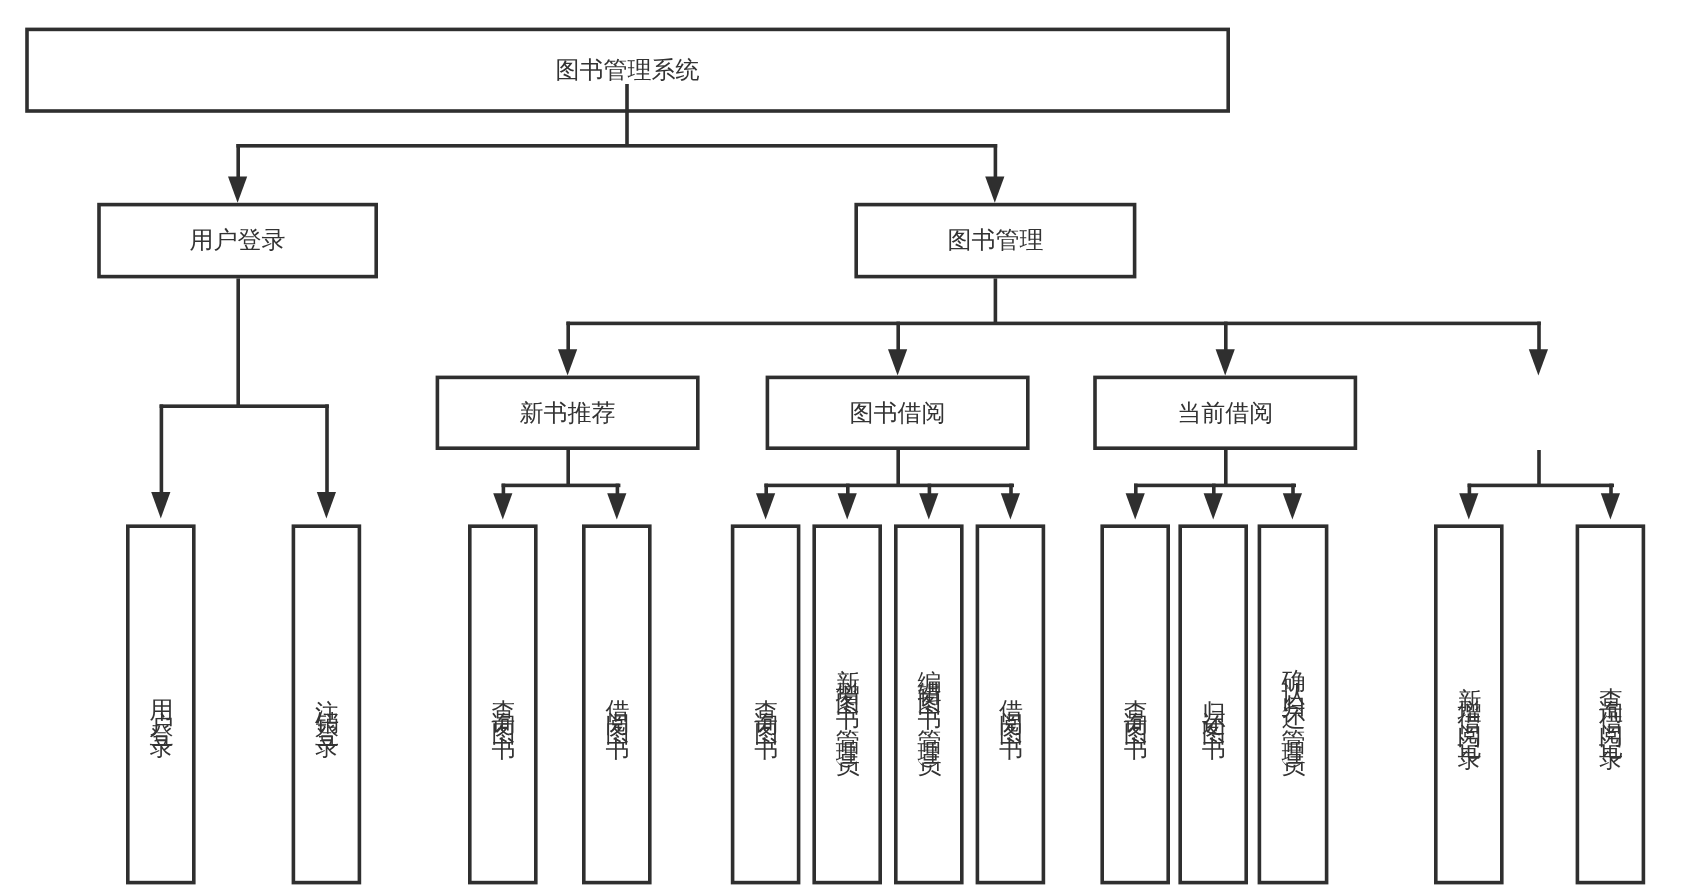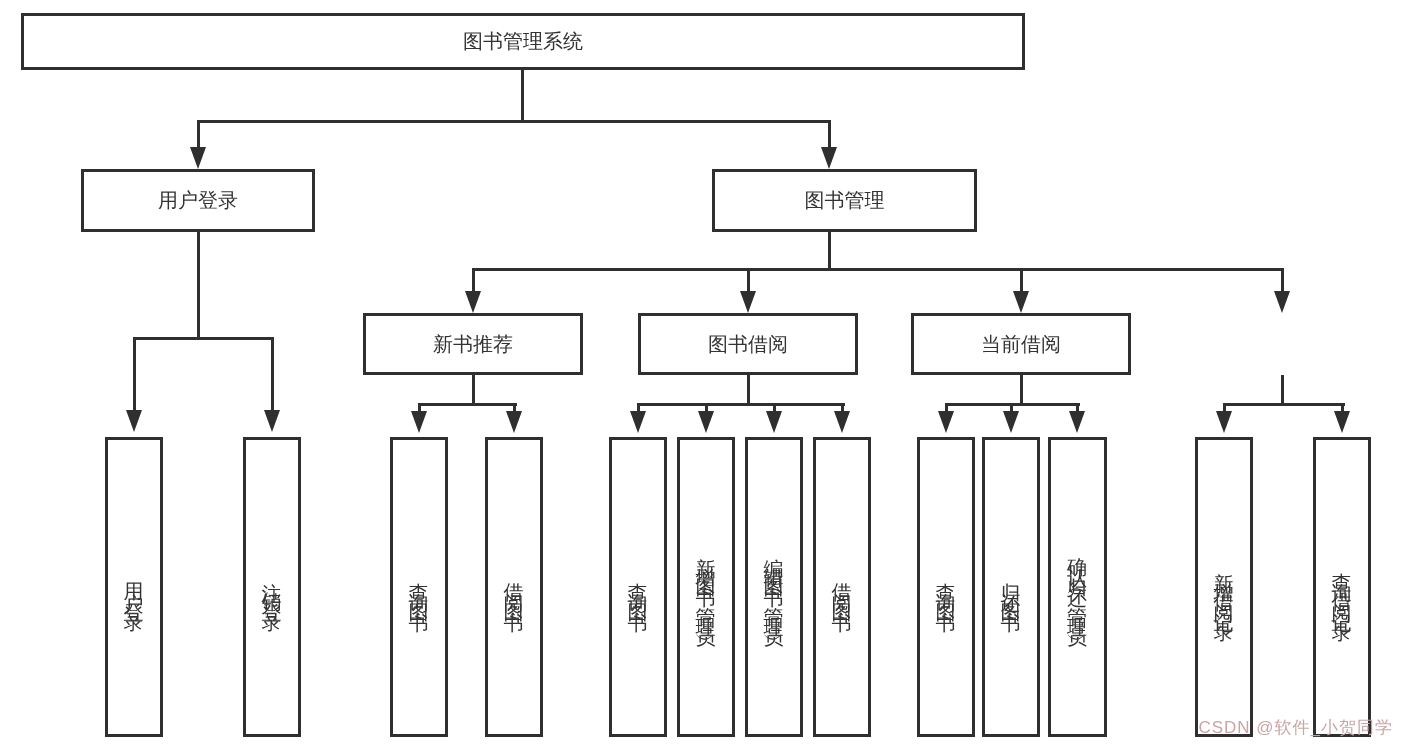--- a/index.html
+++ b/index.html
@@ -43,28 +43,28 @@
     letter-spacing:1px;
     z-index:5;
     white-space:nowrap;
   }
 </style>
 </head>
 <body>
 
 <div id="canvas">
 
-  <div class="box" style="left:21px;top:13px;width:1004px;height:57px">
+  <div class="box" style="left:21px;top:23px;width:1004px;height:71px">
     <span class="label">图书管理系统</span>
   </div>
 
   <div class="box" style="left:81px;top:169px;width:234px;height:63px">
     <span class="label">用户登录</span>
   </div>
-  <div class="box" style="left:712px;top:169px;width:265px;height:63px">
+  <div class="box" style="left:712px;top:169px;width:235px;height:63px">
     <span class="label">图书管理</span>
   </div>
 
   <div class="box" style="left:638px;top:313px;width:220px;height:62px">
     <span class="label">图书借阅</span>
   </div>
   <div class="box" style="left:363px;top:313px;width:220px;height:62px">
     <span class="label">新书推荐</span>
   </div>
   <div class="box" style="left:911px;top:313px;width:220px;height:62px">
@@ -167,15 +167,14 @@
   <div class="arr" style="left:630px;top:411px"></div>
   <div class="arr" style="left:698px;top:411px"></div>
   <div class="arr" style="left:766px;top:411px"></div>
   <div class="arr" style="left:834px;top:411px"></div>
   <div class="arr" style="left:938px;top:411px"></div>
   <div class="arr" style="left:1003px;top:411px"></div>
   <div class="arr" style="left:1069px;top:411px"></div>
   <div class="arr" style="left:1216px;top:411px"></div>
   <div class="arr" style="left:1334px;top:411px"></div>
 
-  <div class="watermark">CSDN @软件_小贺同学</div>
 
 </div>
 
 </body></html>

